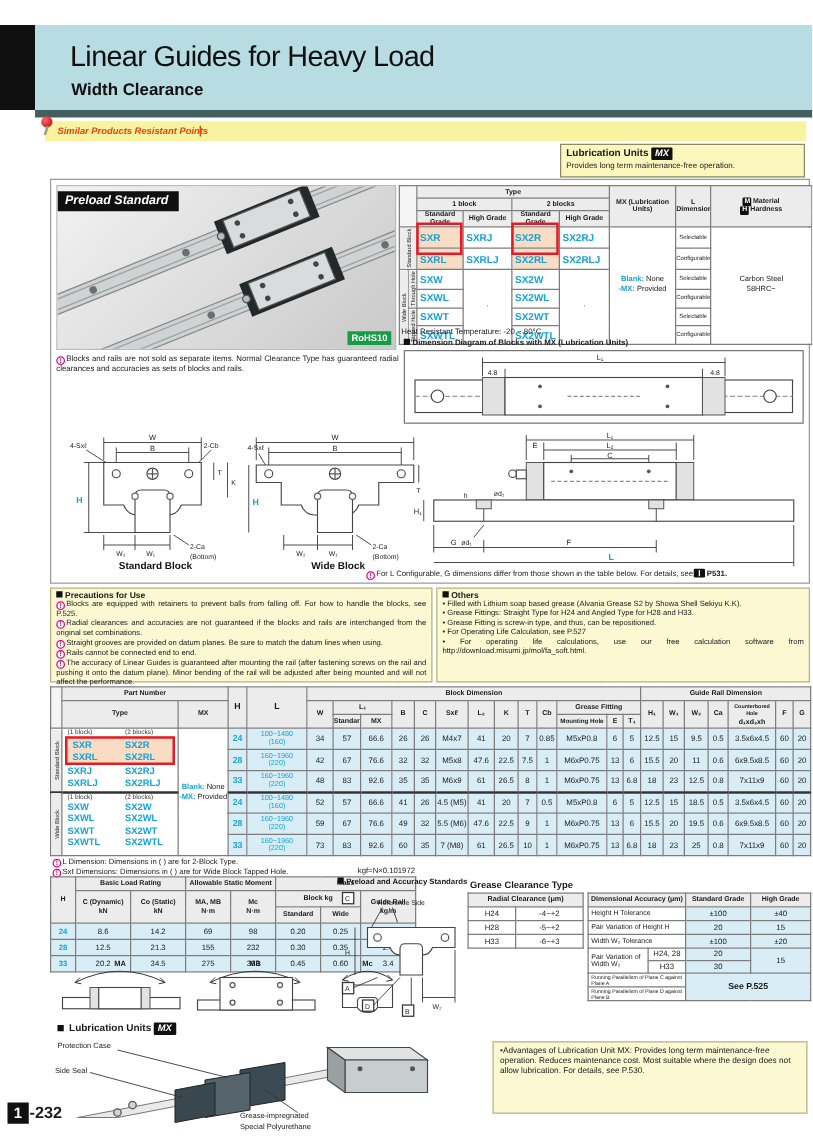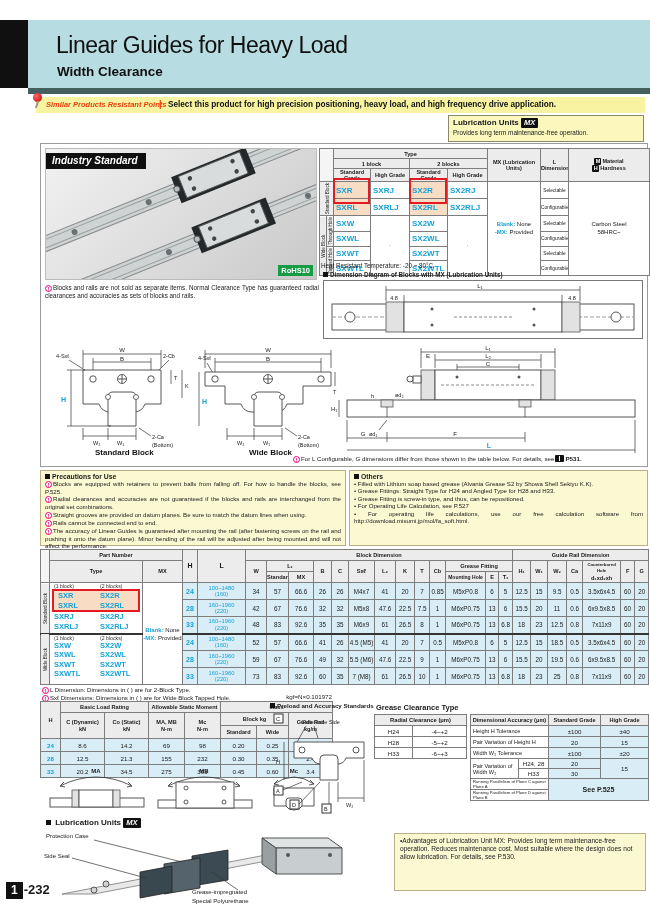--- a/index.html
+++ b/index.html
@@ -152,33 +152,32 @@
   <div class="hdr-band">
     <div class="hdr-title">Linear Guides for Heavy Load</div>
     <div class="hdr-sub">Width Clearance</div>
   </div>
   <div class="hdr-slab"></div>
 
   <div class="banner">
     <span class="pin"></span>
     <span class="banner-tag">Similar Products Resistant Points</span>
     <span class="banner-sep">|</span>
-    <span class="banner-text">Select this product for high precision positioning, heavy load, and high frequency drive application.</span>
   </div>
 
   <div class="mxbox">
     <div class="l1"><span>Lubrication Units</span>
       <span class="mx-badge">MX</span></div>
     <div class="l2">Provides long term maintenance-free operation.</div>
   </div>
 
   <div class="outer">
 
     <div class="photo">
-      <div class="ind-label">Industry Standard</div>
+      <div class="ind-label">Preload Standard</div>
       <svg width="272" height="132" viewBox="0 0 272 132">
         <g transform="rotate(-22 136 66)">
           <g transform="translate(-30,34)">
             <rect x="0" y="0" width="330" height="15" fill="#cfd3d4" stroke="#888"></rect>
             <line x1="0" y1="3.5" x2="330" y2="3.5" stroke="#9aa0a2"></line>
             <line x1="0" y1="11.5" x2="330" y2="11.5" stroke="#9aa0a2"></line>
             <circle cx="60" cy="7.5" r="3" fill="#6a6f71"></circle>
               <circle cx="140" cy="7.5" r="3" fill="#6a6f71"></circle>
               <circle cx="290" cy="7.5" r="3" fill="#6a6f71"></circle>
             <rect x="170" y="-7" width="80" height="28" fill="#23282b"></rect>

